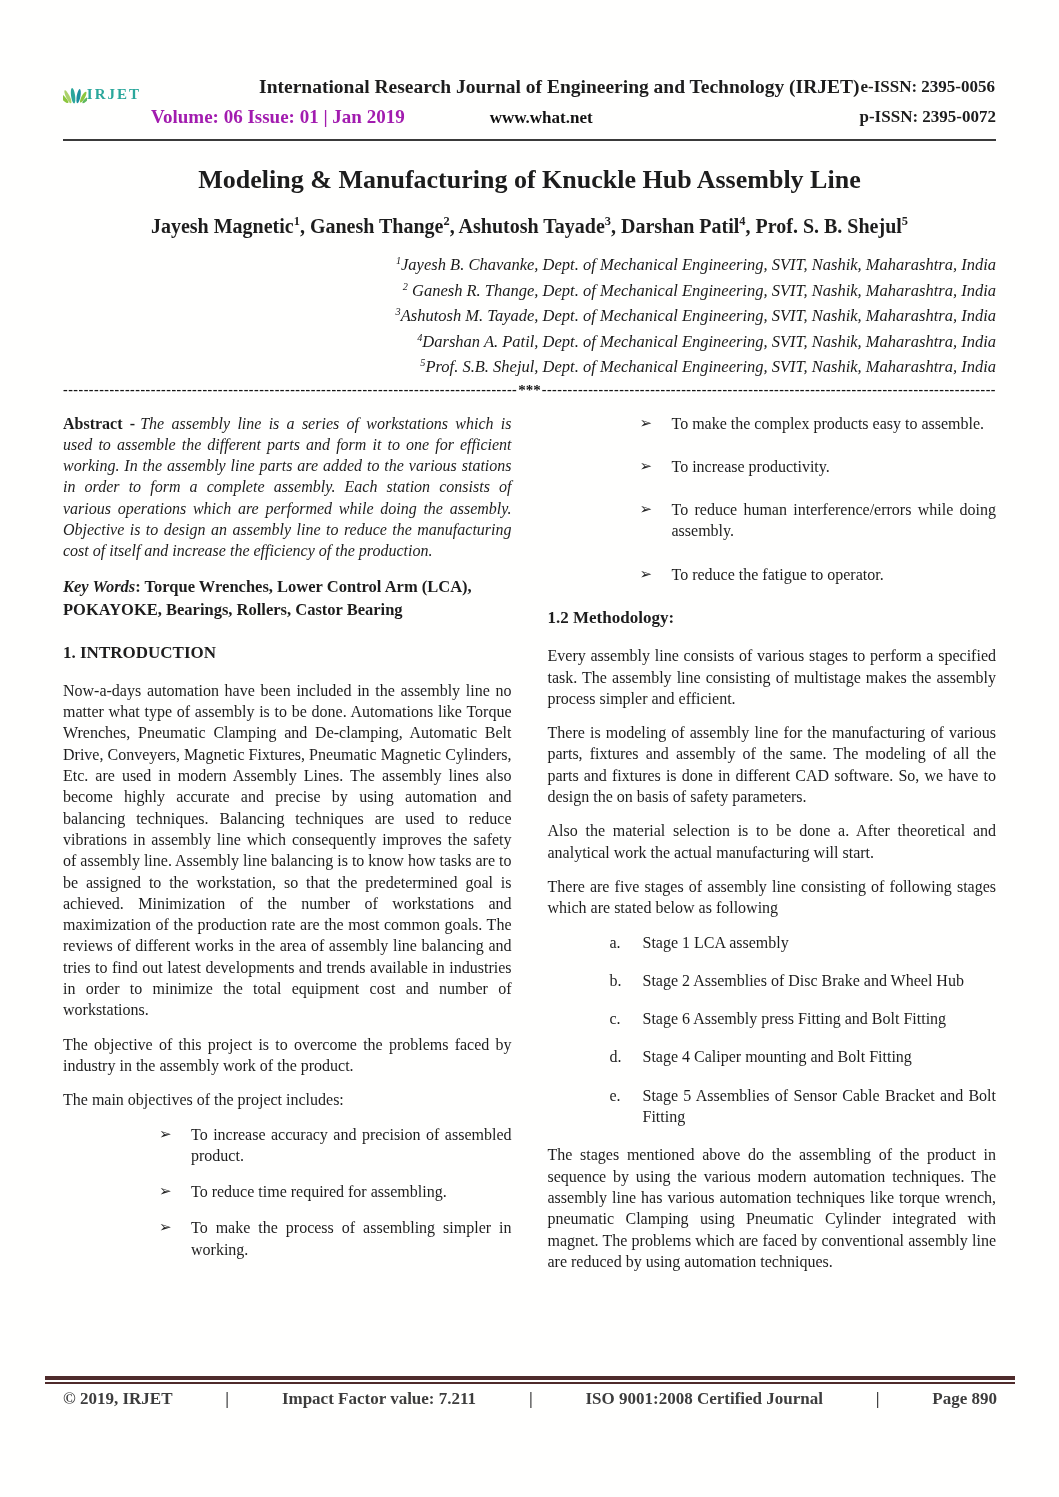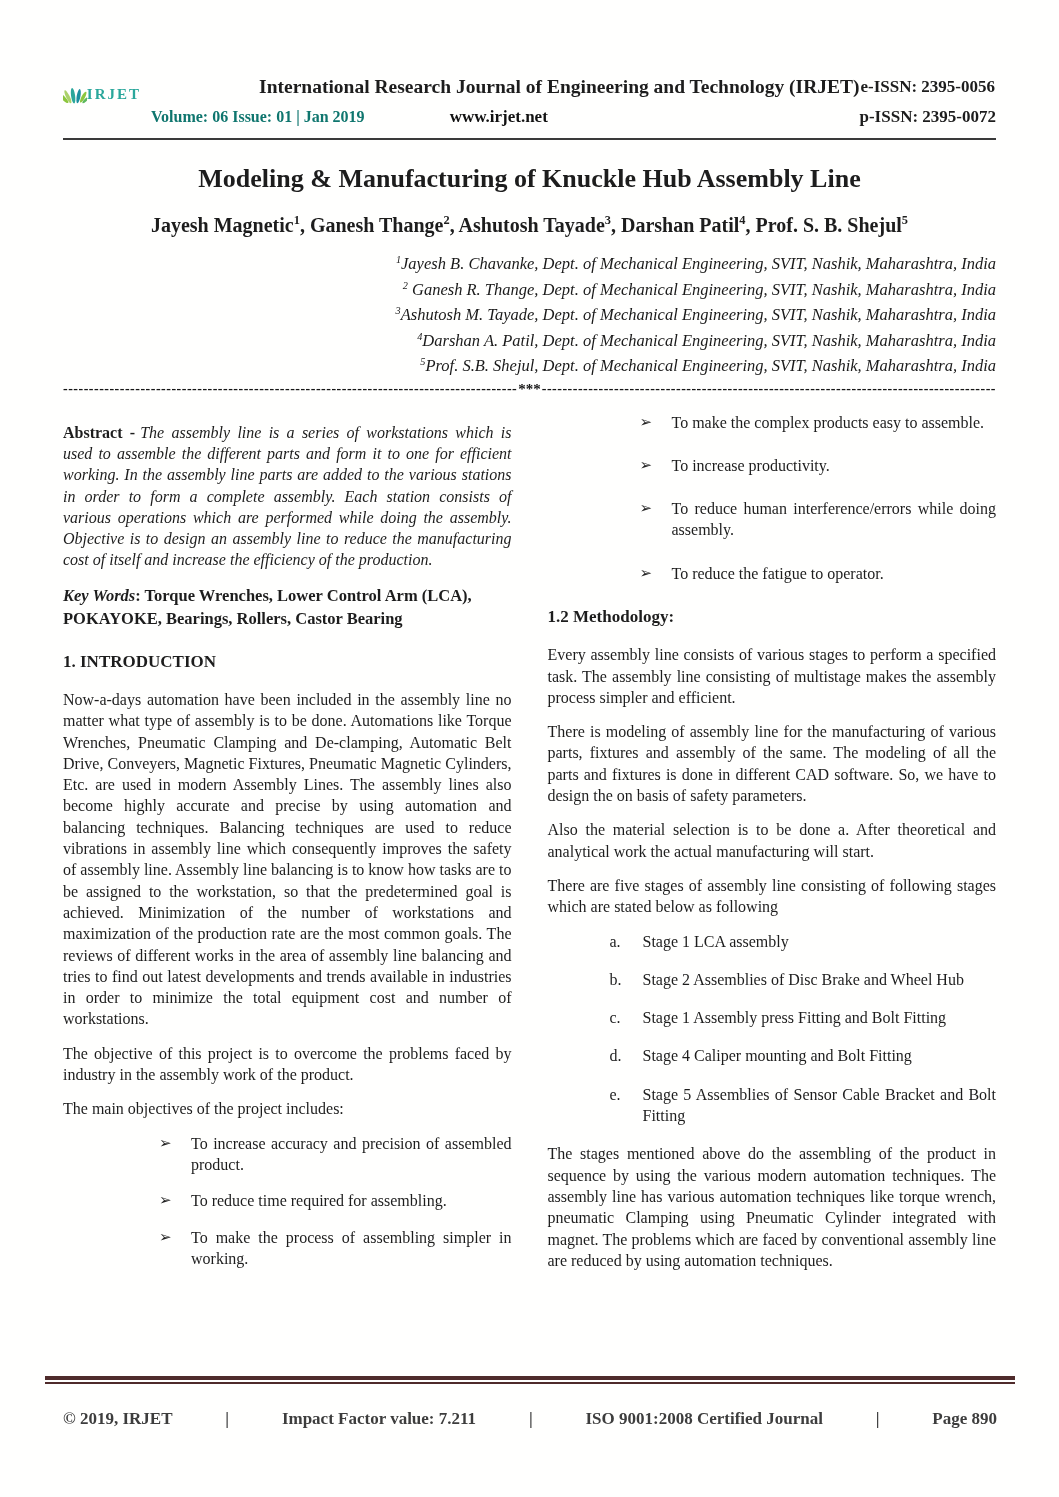--- a/index.html
+++ b/index.html
@@ -13,36 +13,36 @@
     box-sizing:border-box;
     padding:0 63px;
   }
   
   .header{display:flex;align-items:flex-start;padding-top:72px;}
   .logo{width:78px;flex:0 0 78px;display:flex;flex-direction:row;align-items:center;margin-top:-6px;}
   .logo-text{font-weight:bold;font-size:15px;letter-spacing:2px;color:#2aa79b;margin-top:-2px;}
   .head-mid{flex:1;min-width:0;padding-left:10px;text-align:right;}
   .journal-name{font-weight:bold;font-size:19.5px;line-height:30px;white-space:nowrap;}
   .head-row2{display:flex;align-items:baseline;line-height:30px;}
-  .volume-info{font-weight:bold;font-size:16px;color:#0f766e;white-space:nowrap;}
+  .volume-info{font-weight:bold;font-size:19px;color:#a21caf;white-space:nowrap;}
   .website{font-weight:bold;font-size:17px;color:#111;margin-left:85px;white-space:nowrap;}
   .head-right{flex:0 0 auto;text-align:center;}
   .issn{font-weight:bold;font-size:17px;line-height:30px;white-space:nowrap;}
   .header-rule{height:2px;background:#3a3a3a;margin-top:6px;}
   
   .paper-title{text-align:center;font-weight:bold;font-size:26px;margin-top:24px;}
   .authors{text-align:center;font-weight:bold;font-size:20px;margin-top:20px;}
   sup{font-size:62%;vertical-align:super;line-height:0;}
   .affiliations{margin-top:14px;text-align:right;font-style:italic;font-size:16.5px;line-height:25.5px;color:#1a1a1a;}
   
   .separator{display:flex;align-items:center;margin-top:2px;font-weight:bold;color:#161616;}
   .dash-seg{flex:1;overflow:hidden;white-space:nowrap;font-size:14px;letter-spacing:0.5px;}
   .stars{flex:0 0 auto;font-size:15px;padding:0 1px;}
   
-  .columns{display:flex;gap:36px;margin-top:14px;font-size:16px;line-height:21.3px;align-items:flex-end;}
+  .columns{display:flex;gap:36px;margin-top:14px;font-size:16px;line-height:21.3px;}
   .col{flex:1;min-width:0;}
   .para{text-align:justify;margin:0 0 13px 0;}
   .b{font-weight:bold;}
   .i{font-style:italic;}
   .bi{font-weight:bold;font-style:italic;}
   .abstract-label{font-weight:bold;margin-right:5px;}
   .keywords{font-weight:bold;font-size:16.5px;margin-top:12px;text-align:left;line-height:23px;}
   .sec-heading{font-weight:bold;font-size:17px;margin:21px 0 17px 0;}
   .sec-heading.first{margin-top:9px;}
   
@@ -50,21 +50,21 @@
   .bullet-item .mark{flex:0 0 32px;font-size:15px;color:#222;font-family:"DejaVu Sans",sans-serif;}
   .bullet-item .btxt{flex:1;text-align:justify;}
   .rcol .bullet-item{padding-left:92px;margin-bottom:22px;}
   
   .alpha-item{display:flex;margin:0 0 17px 0;padding-left:62px;}
   .alpha-item .mark{flex:0 0 33px;}
   .alpha-item .atxt{flex:1;text-align:justify;}
   
   .footer{position:absolute;left:45px;right:44px;top:1376px;}
   .footer-rule{height:2px;border-top:4px solid #4f2b2b;border-bottom:2px solid #4f2b2b;}
-  .footer-row{display:flex;justify-content:space-between;align-items:center;padding:5px 18px 0 18px;font-weight:bold;font-size:17px;color:#3d3d3d;margin-top:20px;}
+  .footer-row{display:flex;justify-content:space-between;align-items:center;padding:5px 18px 0 18px;font-weight:bold;font-size:17px;color:#3d3d3d;}
   .footer-row span{white-space:nowrap;}
 </style>
 </head>
 <body>
 
 <div class="page">
 
   <div class="header">
     <div class="logo">
       <svg width="66" height="58" viewBox="0 0 70 60">
@@ -76,21 +76,21 @@
           <ellipse cx="0" cy="-20" rx="5" ry="18" fill="#8cc63e" transform="translate(50,54) rotate(28)"></ellipse>
           <ellipse cx="0" cy="-15" rx="4" ry="13" fill="#5cb85c" transform="translate(56,55) rotate(46)"></ellipse>
         </g>
       </svg>
       <span class="logo-text">IRJET</span>
     </div>
     <div class="head-mid">
       <div class="journal-name">International Research Journal of Engineering and Technology (IRJET)</div>
       <div class="head-row2">
         <span class="volume-info">Volume: 06 Issue: 01 | Jan 2019</span>
-        <span class="website">www.irjet.net</span>
+        <span class="website">www.what.net</span>
       </div>
     </div>
     <div class="head-right">
       <div class="issn">e-ISSN: 2395-0056</div>
       <div class="issn">p-ISSN: 2395-0072</div>
     </div>
   </div>
   <div class="header-rule"></div>
 
   <div class="paper-title">Modeling &amp; Manufacturing of Knuckle Hub Assembly Line</div>
@@ -170,21 +170,21 @@
         <div class="alpha-item">
           <span class="mark">a.</span>
           <div class="atxt">Stage 1 LCA assembly</div>
         </div>
         <div class="alpha-item">
           <span class="mark">b.</span>
           <div class="atxt">Stage 2 Assemblies of Disc Brake and Wheel Hub</div>
         </div>
         <div class="alpha-item">
           <span class="mark">c.</span>
-          <div class="atxt">Stage 1 Assembly press Fitting and Bolt Fitting</div>
+          <div class="atxt">Stage 6 Assembly press Fitting and Bolt Fitting</div>
         </div>
         <div class="alpha-item">
           <span class="mark">d.</span>
           <div class="atxt">Stage 4 Caliper mounting and Bolt Fitting</div>
         </div>
         <div class="alpha-item">
           <span class="mark">e.</span>
           <div class="atxt">Stage 5 Assemblies of Sensor Cable Bracket and Bolt Fitting</div>
         </div>
       </div>

